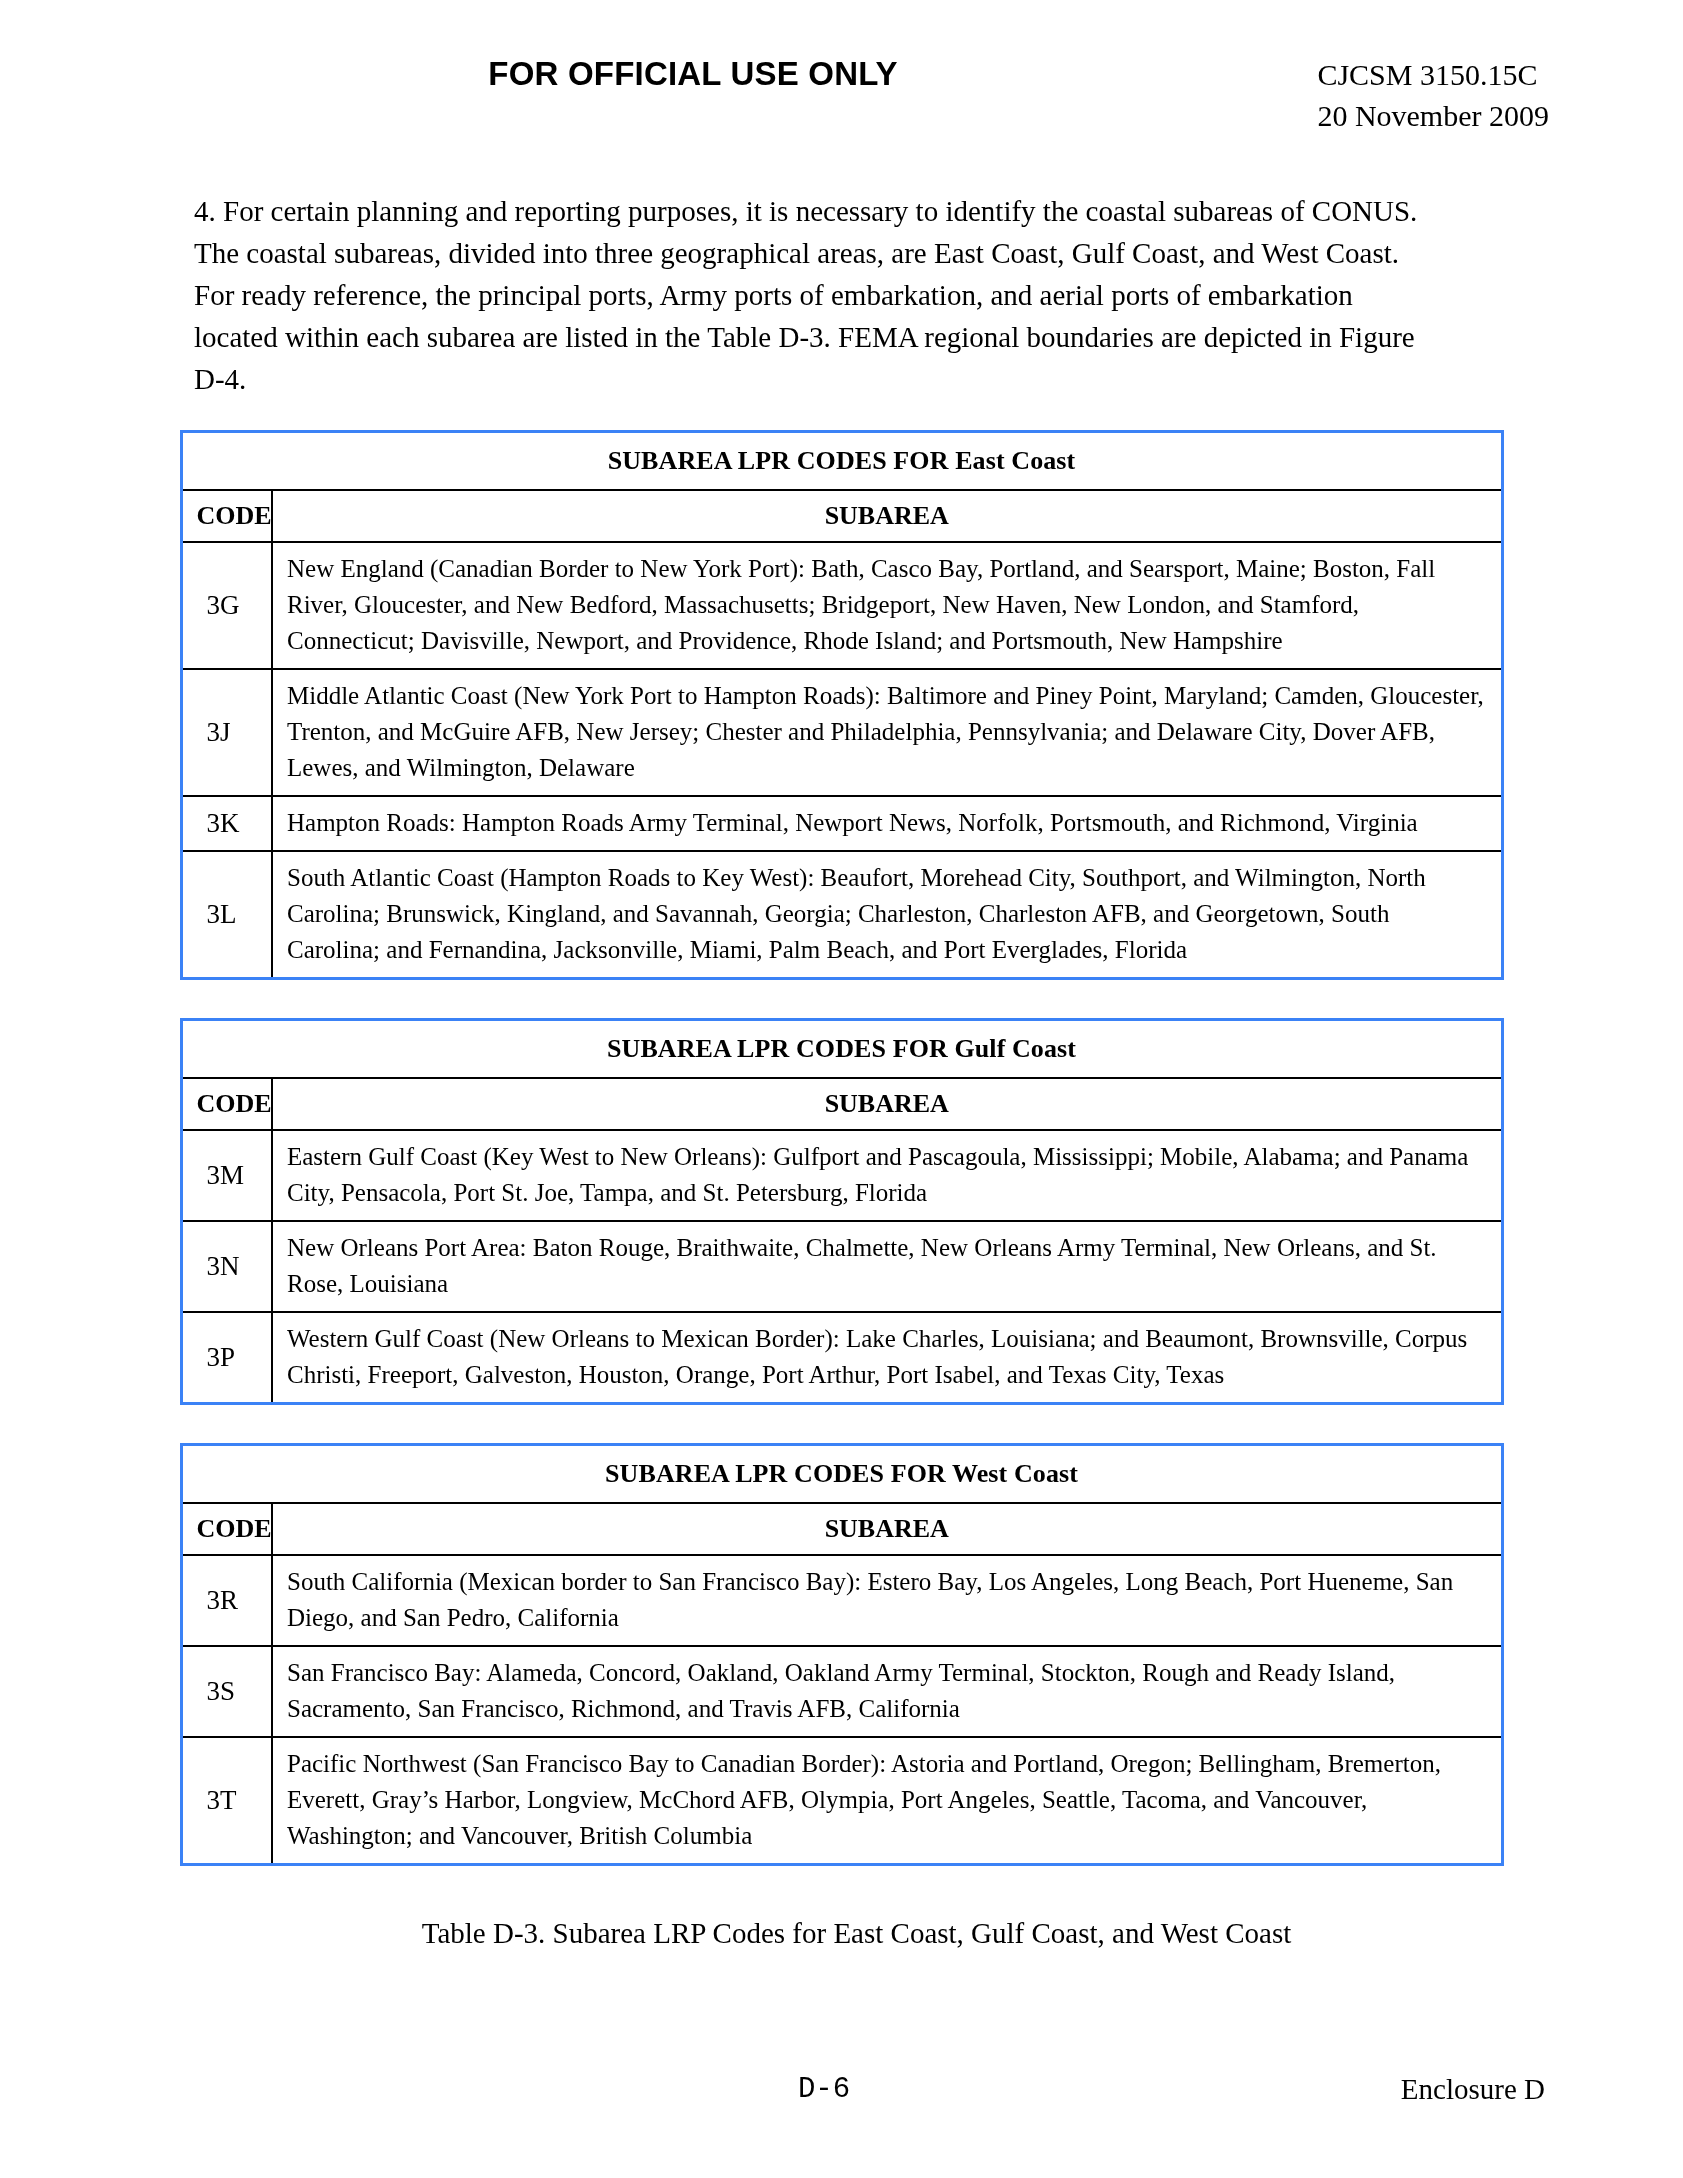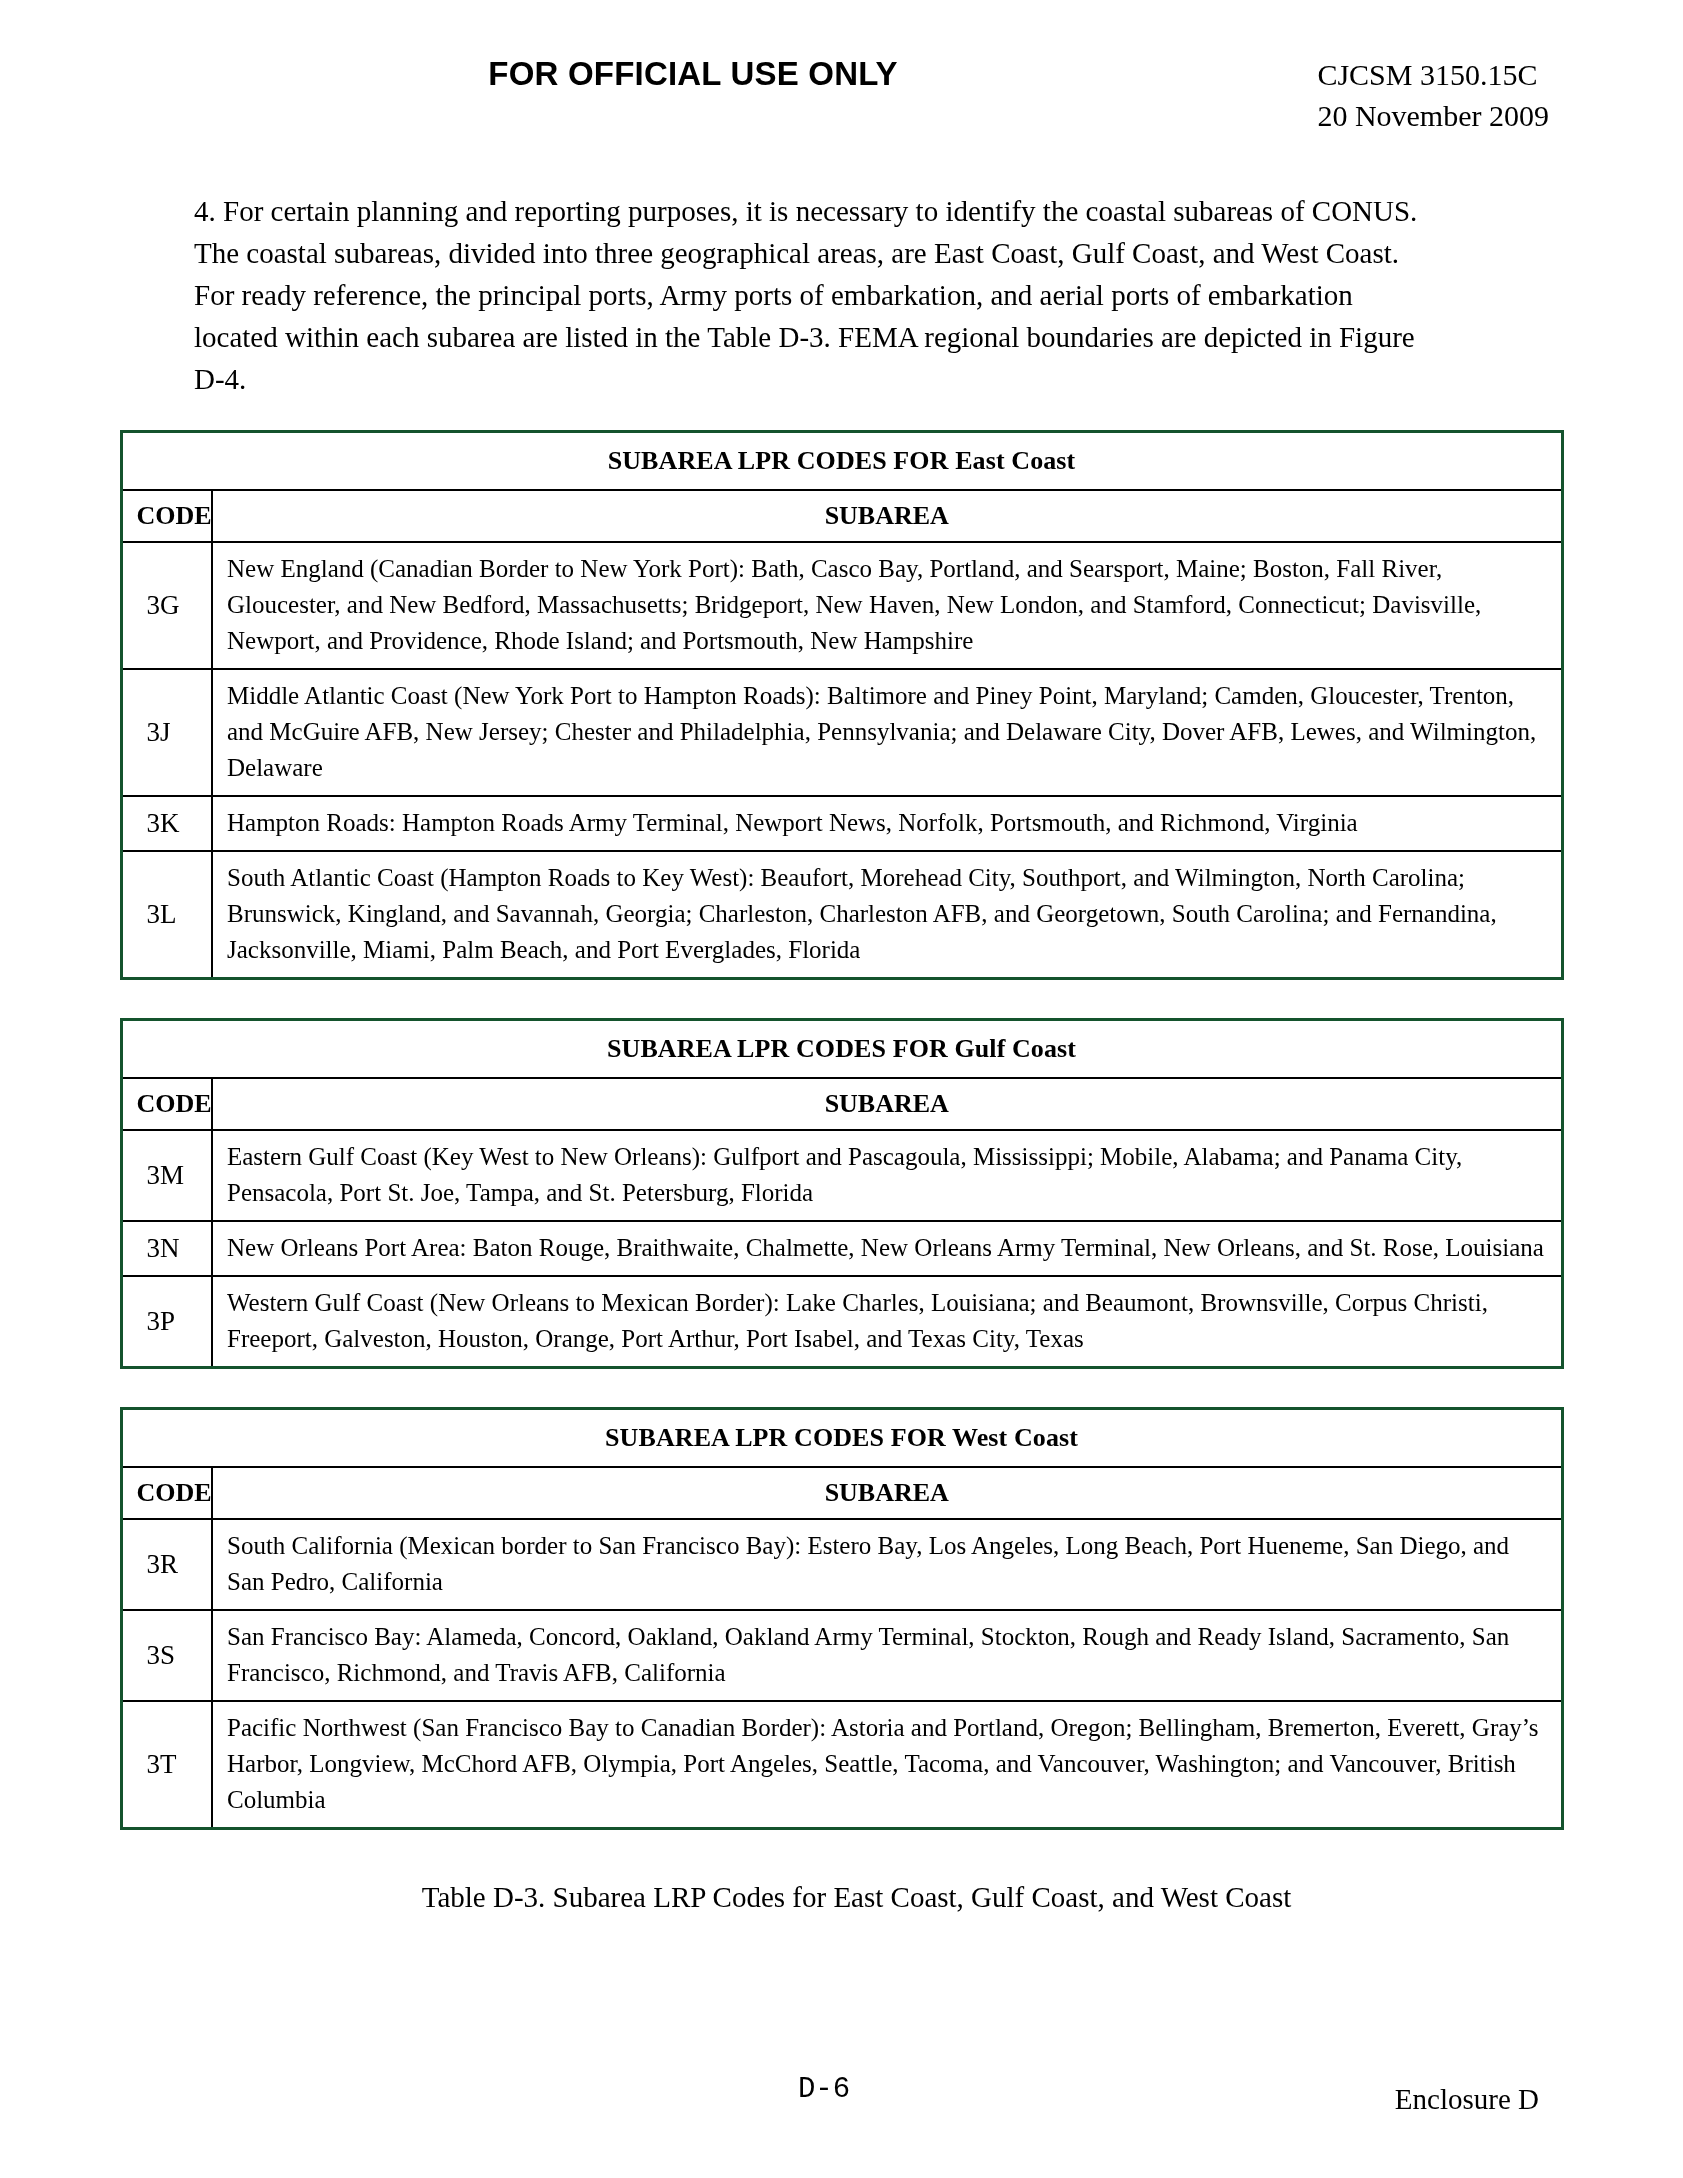--- a/index.html
+++ b/index.html
@@ -59,22 +59,22 @@
     font-size: 29px;
     line-height: 42px;
     text-align: left;
   }
 
   
   .tbl {
     border-collapse: collapse;
     table-layout: fixed;
     margin: 0 auto;
-    width: 1444px;
-    border: 3px solid #14532d;
+    width: 1324px;
+    border: 3px solid #3b82f6;
   }
   .tbl td, .tbl th {
     border: 2px solid #000;
     padding: 0;
     vertical-align: middle;
   }
   .tbl .caption-row td {
     text-align: center;
     font-weight: bold;
     font-size: 26px;
@@ -130,25 +130,24 @@
   .footer .pagenum {
     position: absolute;
     left: 0; right: 0;
     text-align: center;
     font-size: 29px;
     padding-right: 35px;
     font-family: Liberation Mono, monospace;
   }
   .footer .encl {
     position: absolute;
-    right: 144px;
+    right: 138px;
     top: 0;
     font-size: 29px;
     white-space: nowrap;
-    margin-top: 10px;
   }
 </style>
 </head>
 <body>
 
 <div class="page">
 
   <div class="header">
     <div class="fouo">FOR OFFICIAL USE ONLY</div>
     <div class="doc-id">

